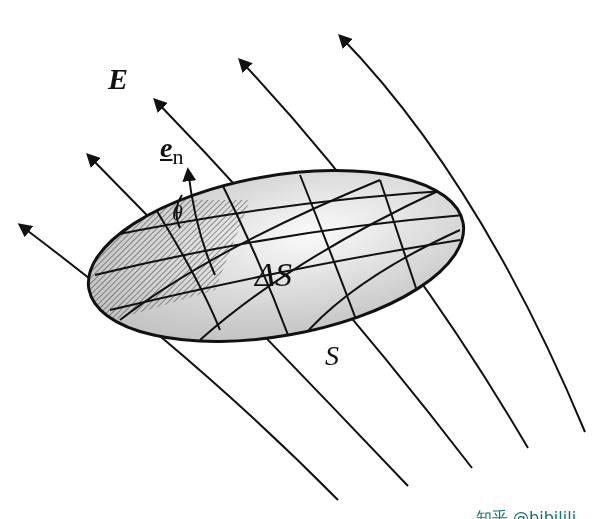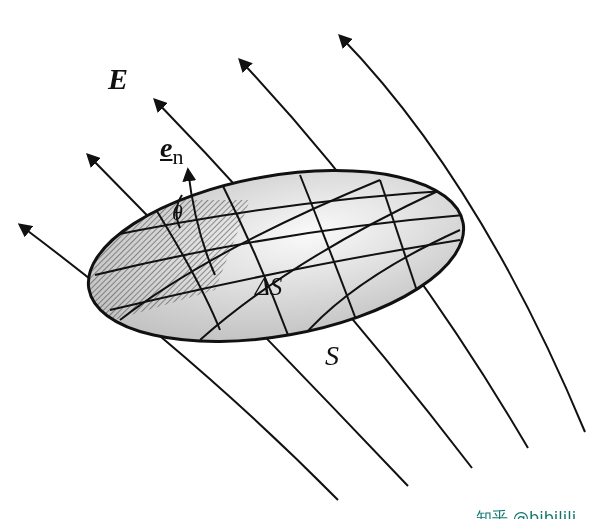--- a/index.html
+++ b/index.html
@@ -3,21 +3,21 @@
 <meta charset="utf-8">
 <style>
   html,body{margin:0;padding:0;background:#fff;}
   #stage{position:relative;width:600px;height:519px;overflow:hidden;background:#fff;}
   svg{position:absolute;left:0;top:0;}
   .lbl{position:absolute;font-family:"Liberation Serif","DejaVu Serif",serif;color:#111;}
   .E{left:108px;top:62px;font-size:30px;font-weight:bold;font-style:italic;}
   .en{left:160px;top:132px;font-size:28px;font-weight:bold;font-style:italic;text-decoration:underline;}
   .en sub{font-weight:normal;font-style:normal;font-size:22px;}
   .theta{left:172px;top:200px;font-size:22px;font-style:italic;}
-  .dS{left:255px;top:273px;font-size:25px;font-style:italic;}
+  .dS{left:255px;top:256px;font-size:34px;font-style:italic;}
   .S{left:325px;top:340px;font-size:28px;font-style:italic;}
   .wm{position:absolute;left:476px;top:484px;font-family:"DejaVu Sans",sans-serif;font-size:16px;color:#0f766e;margin-top:24px;}
 </style>
 </head>
 <body>
 
 <div id="stage">
   <svg width="600" height="519" viewBox="0 0 600 519">
     <defs>
       <marker id="ah" viewBox="0 0 10 10" refX="8" refY="5" markerWidth="7" markerHeight="7" orient="auto-start-reverse">

